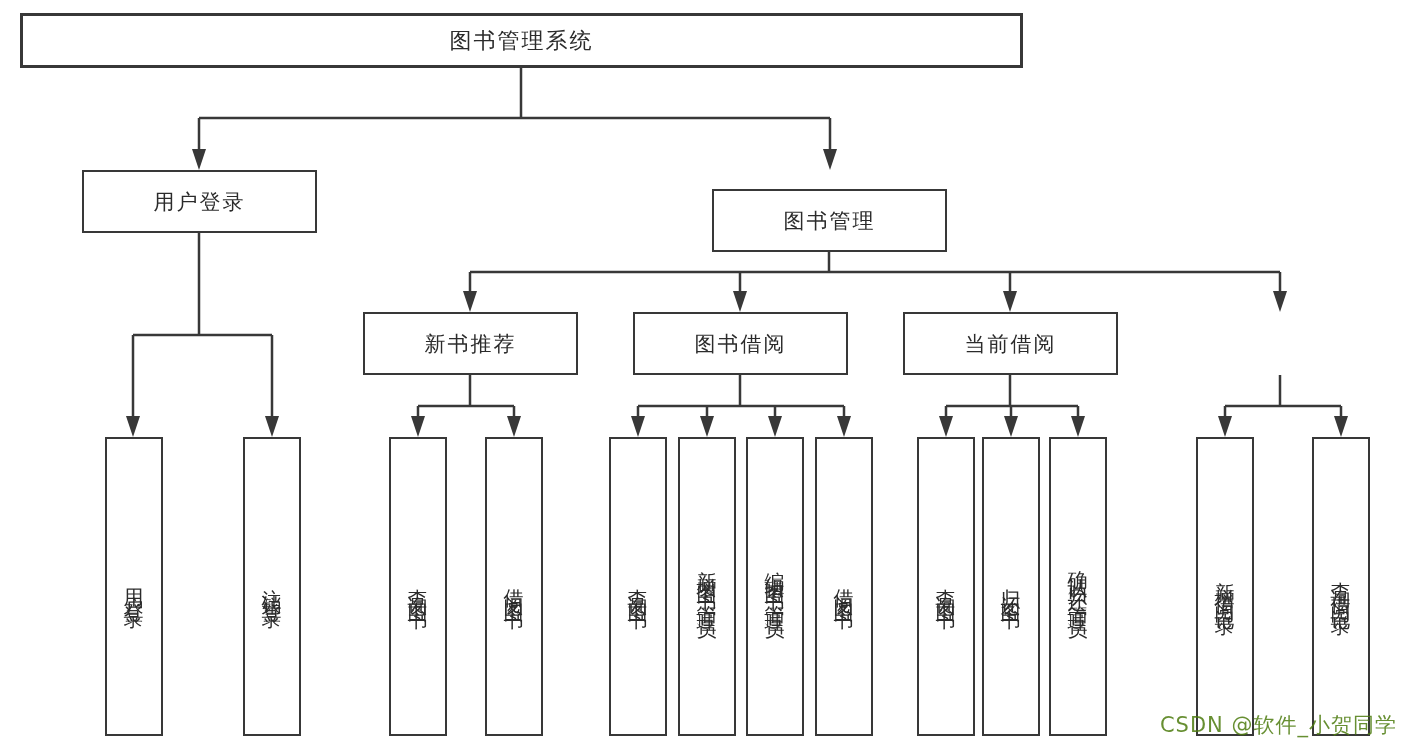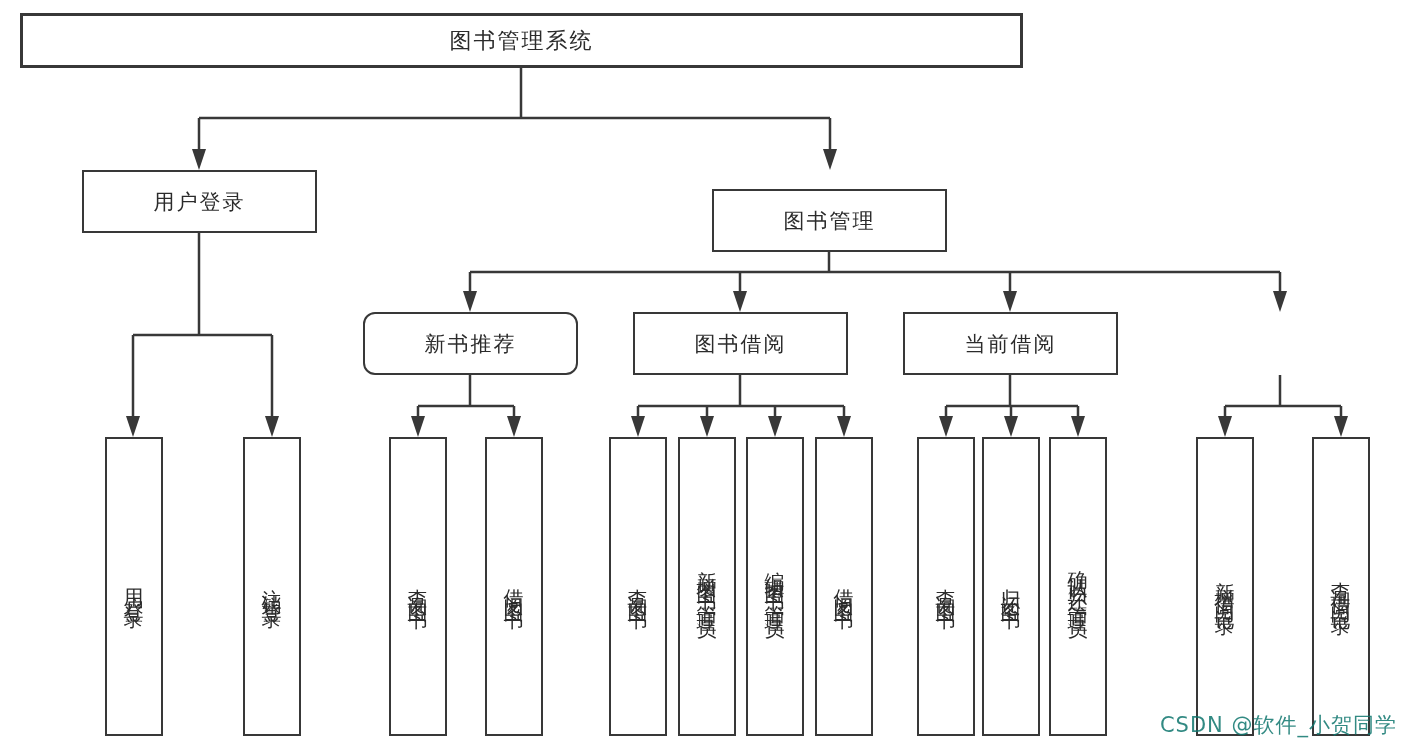--- a/index.html
+++ b/index.html
@@ -55,21 +55,21 @@
     letter-spacing: 7px;
     line-height: 1;
   }
   .watermark {
     position: absolute;
     right: 8px;
     top: 711px;
     z-index: 5;
     font-size: 21px;
     letter-spacing: 1px;
-    color: #0f766e;
+    color: #4d7c0f;
     opacity: 0.85;
     white-space: nowrap;
     margin-left: 9px;
   }
 </style>
 </head>
 <body>
 
 <div class="canvas">
 
@@ -111,21 +111,21 @@
       <polygon points="1218,416 1232,416 1225,437"></polygon>
       <polygon points="1334,416 1348,416 1341,437"></polygon>
     </g>
   </svg>
 
   <div class="node hbox root">图书管理系统</div>
 
   <div class="node hbox lvl2" style="left:82px;">用户登录</div>
   <div class="node hbox lvl2" style="left:712px;margin-top:19px;">图书管理</div>
 
-  <div class="node hbox lvl3" style="left:363px;border-radius:12px;">新书推荐</div>
+  <div class="node hbox lvl3" style="left:363px;">新书推荐</div>
   <div class="node hbox lvl3" style="left:633px;">图书借阅</div>
   <div class="node hbox lvl3" style="left:903px;">当前借阅</div>
 
   <div class="node vbox" style="left:105px;">用户登录</div>
   <div class="node vbox" style="left:243px;">注销登录</div>
 
   <div class="node vbox" style="left:389px;">查询图书</div>
   <div class="node vbox" style="left:485px;">借阅图书</div>
 
   <div class="node vbox" style="left:609px;">查询图书</div>

